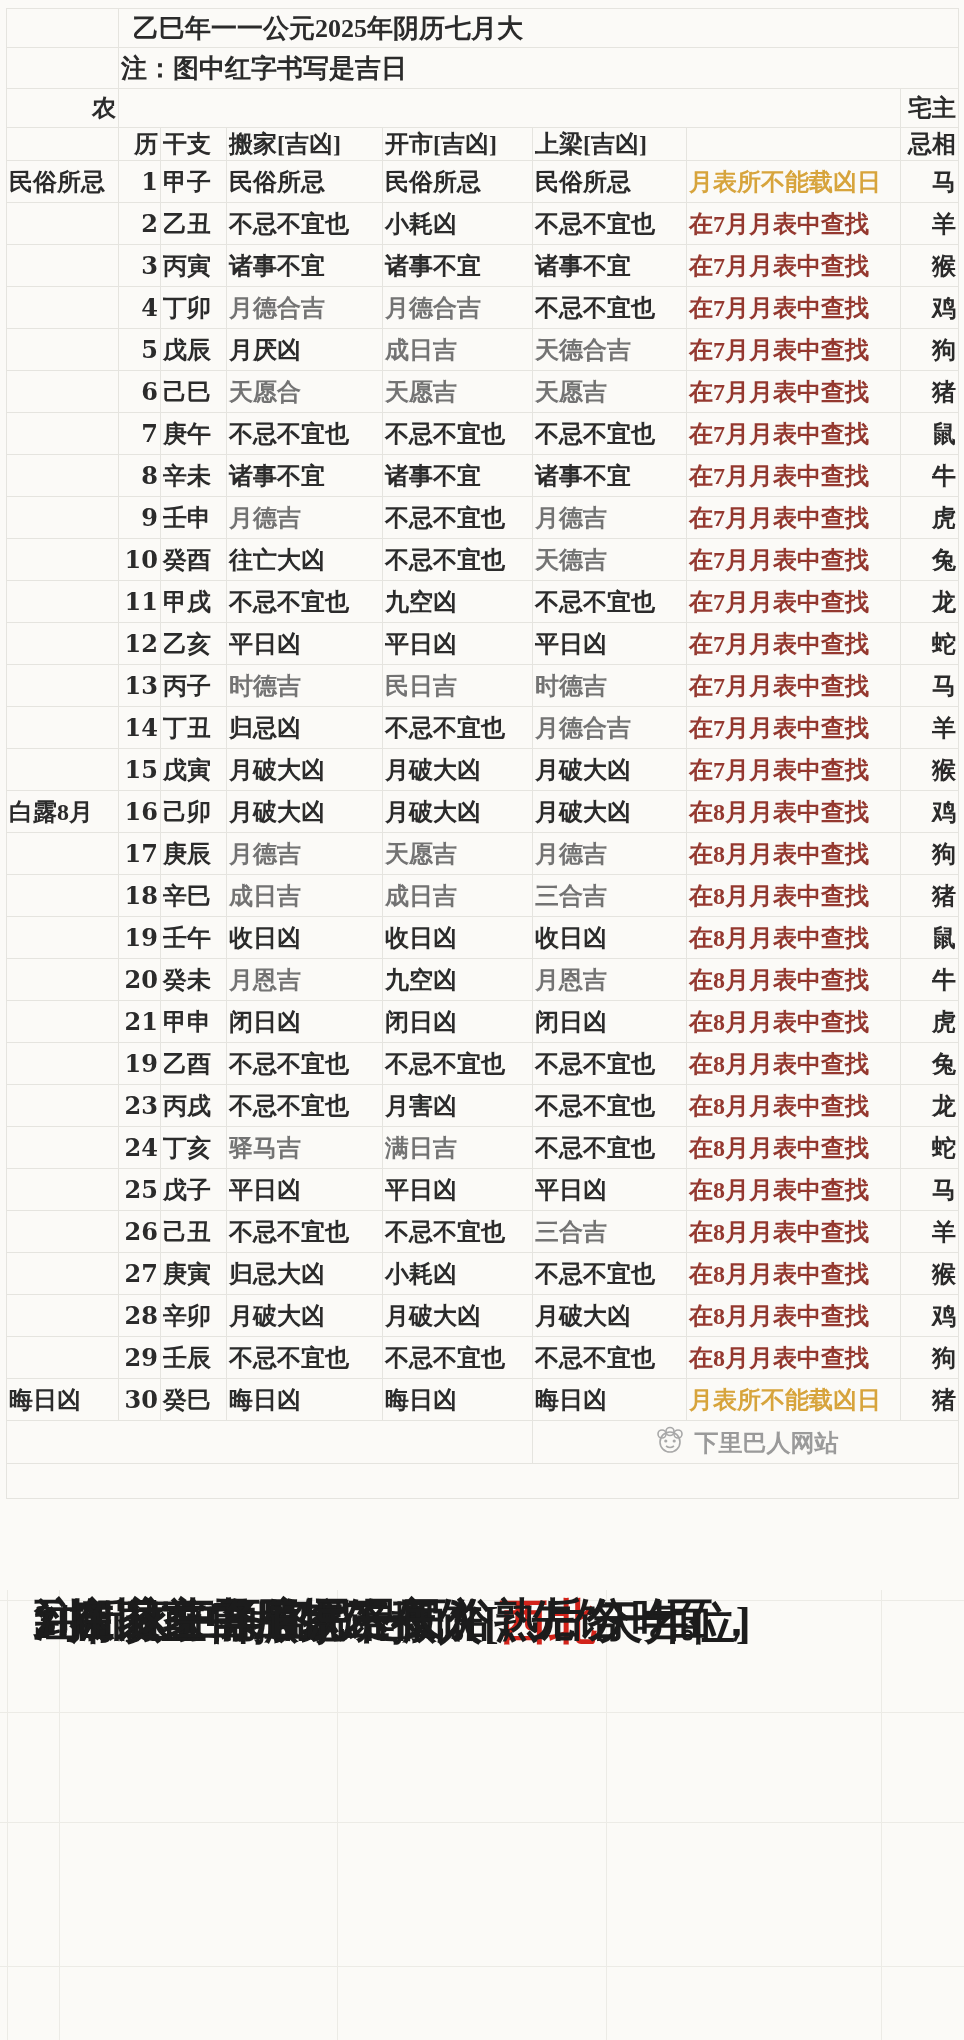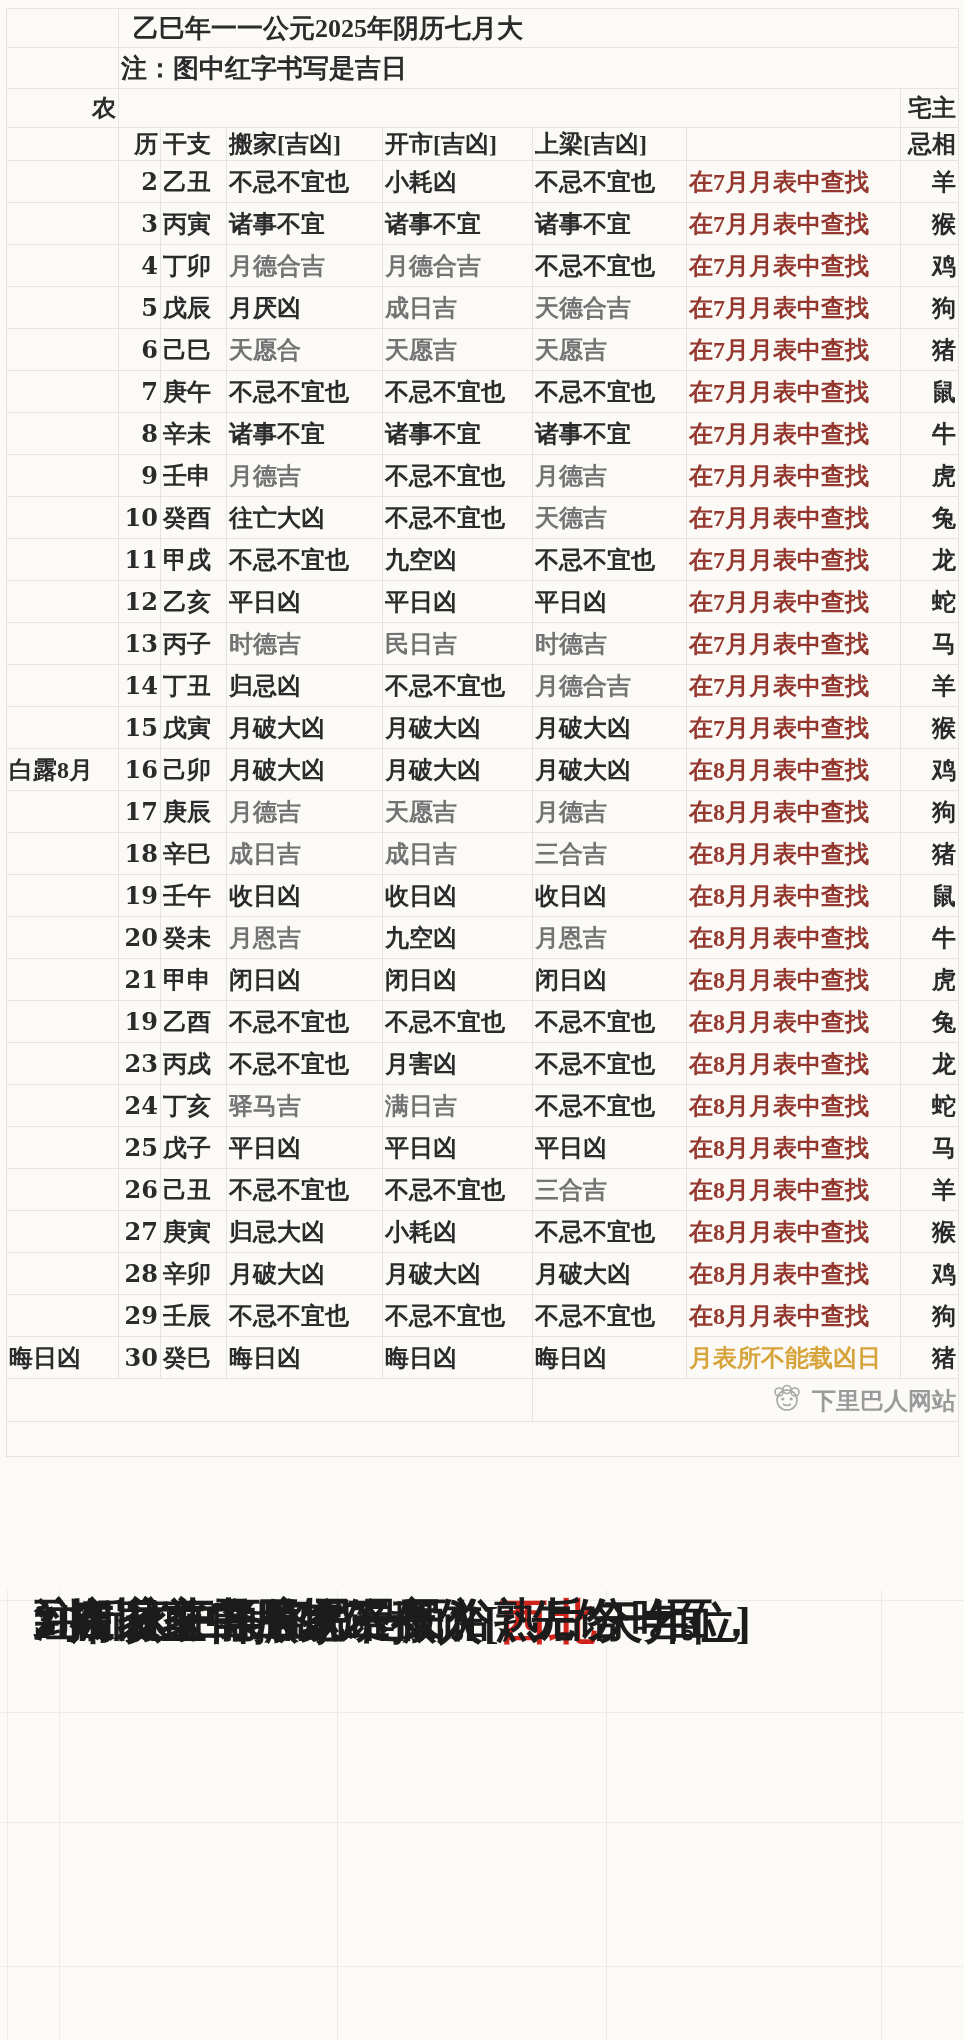--- a/index.html
+++ b/index.html
@@ -20,21 +20,21 @@
   td.t-nong{text-align:right;padding-right:14px;}
   td.t-label{padding-left:6px;}
   td.t-zd{padding-left:8px;text-align:right;}
   td.t-lk{font-size:23px;}
   .red{color:#737373;}
   .dkred{color:#94382f;}
   .gold{color:#d7a43c;}
   tr.r-wm td{height:42px;border-color:#e5e4df;}
   tr.r-end td{height:34px;}
   .wm{color:#9a9a9a;font-family:"Liberation Sans","DejaVu Sans",sans-serif;
-      font-weight:400;font-size:27px;text-align:right;padding-right:58px;}
+      font-weight:400;font-size:27px;text-align:center;padding-right:58px;}
   .wm svg{vertical-align:-5px;margin-right:8px;}
   .notes{position:absolute;left:0;top:1590px;width:896px;height:450px;}
   .ngrid{position:absolute;background:#ecebe6;}
   .nv{width:1px;top:0;height:450px;}
   .nh{height:1px;left:0;width:964px;}
   .nv1{left:7px}.nv2{left:59px}.nv3{left:337px}.nv4{left:606px}.nv5{left:881px}
   .nh1{top:10px}.nh2{top:122px}.nh3{top:232px}.nh4{top:376px}
   .note-line{position:absolute;left:34px;white-space:nowrap;font-weight:700;
              font-size:45px;letter-spacing:1px;color:#1c1c1c;}
   .note-line:nth-of-type(1){top:28px;}
@@ -79,20 +79,30 @@
         <td class="t-day">历</td>
         <td>干支</td>
         <td>搬家[吉凶]</td>
         <td>开市[吉凶]</td>
         <td>上梁[吉凶]</td>
         <td></td>
         <td class="t-zd">忌相</td>
       </tr>
     </tbody>
     <tbody>
+    <tr class="r-data">
+      <td class="t-label">民俗所忌</td>
+      <td class="t-day">1</td>
+      <td>甲子</td>
+      <td>民俗所忌</td>
+      <td>民俗所忌</td>
+      <td>民俗所忌</td>
+      <td class="t-lk gold">月表所不能载凶日</td>
+      <td class="t-zd">马</td>
+    </tr>
 
     <tr class="r-data">
       <td class="t-label"></td>
       <td class="t-day">2</td>
       <td>乙丑</td>
       <td>不忌不宜也</td>
       <td>小耗凶</td>
       <td>不忌不宜也</td>
       <td class="t-lk dkred">在7月月表中查找</td>
       <td class="t-zd">羊</td>

